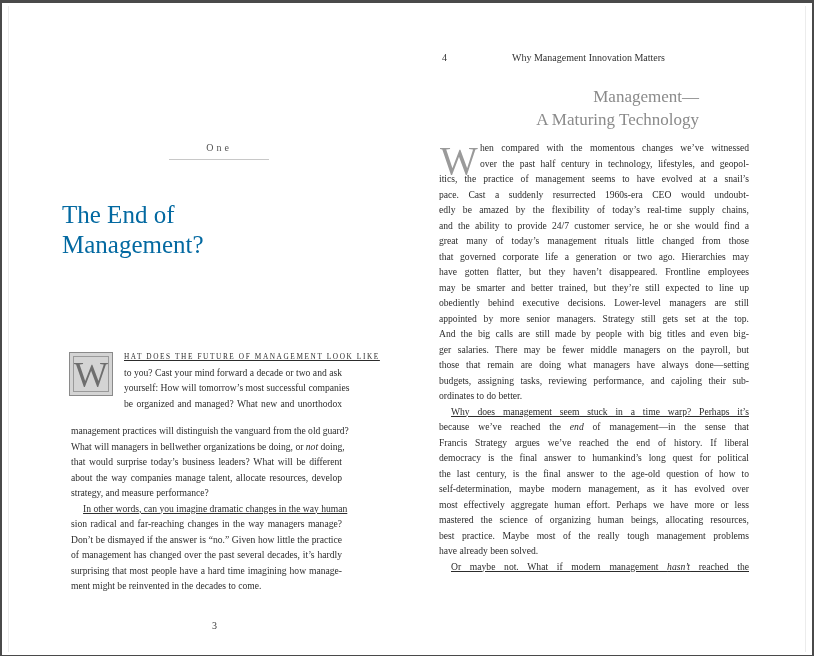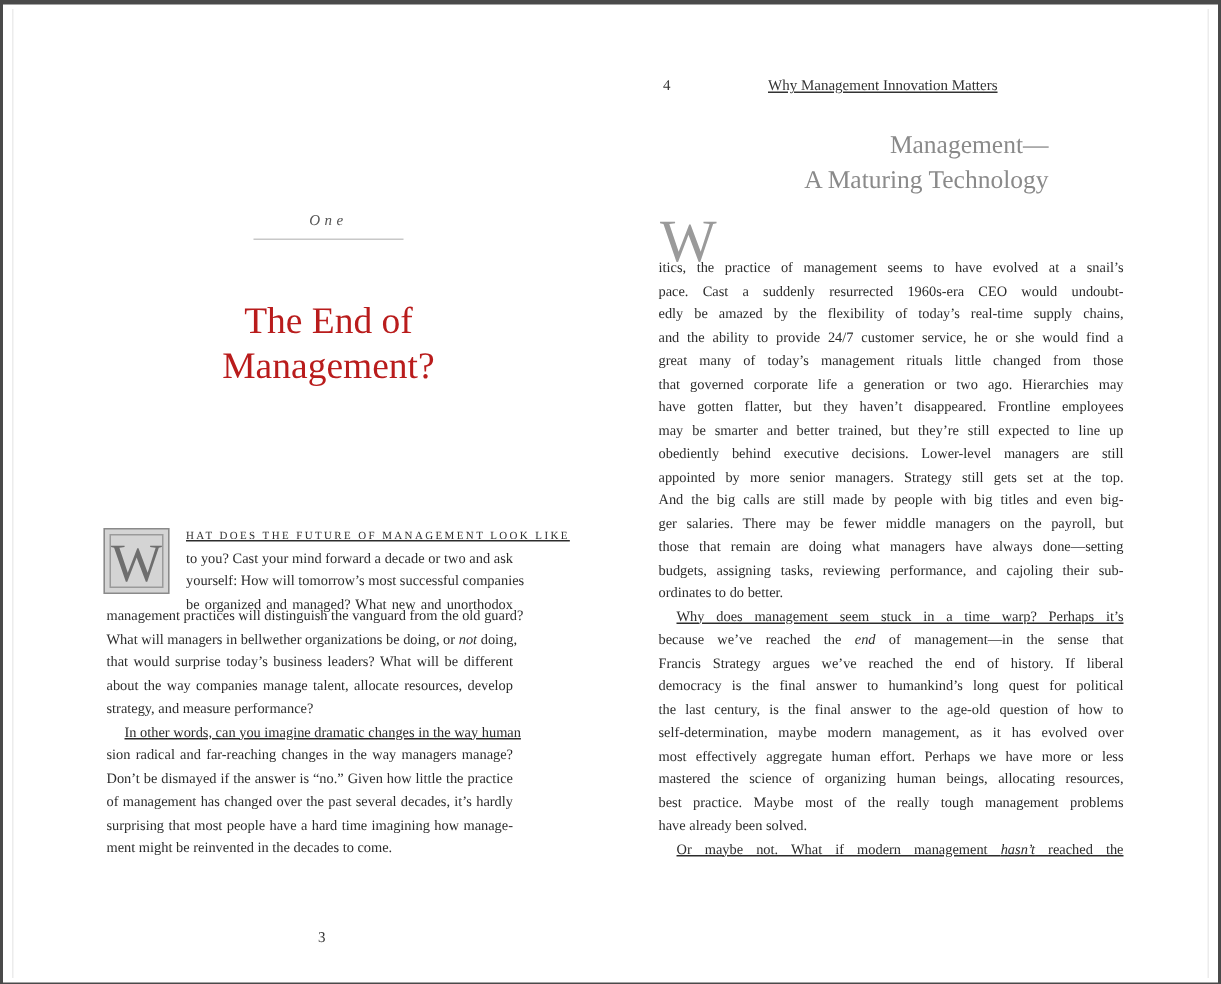--- a/index.html
+++ b/index.html
@@ -17,55 +17,55 @@
   .inner-right-edge {
     position:absolute; right:6px; top:3px; width:1px; height:646px; background:#ececec;
   }
   .page { position:absolute; top:0; height:652px; }
   .page-left { left:0; width:407px; }
   .page-right { left:407px; width:407px; }
 
   
   .chapter-label {
     position:absolute; left:167px; top:139px; width:100px; text-align:center;
-    font-style:italic; font-size:10px; letter-spacing:3px; color:#555;
+    font-size:10px; letter-spacing:3px; color:#555;
   }
   .chapter-rule {
     position:absolute; left:167px; top:156px; width:100px; height:1px; background:#c8c8c8;
   }
   .chapter-title {
-    position:absolute; left:60px; top:197px; width:314px; text-align:center;
-    font-size:25px; line-height:30px; color:#b91c1c;
+    position:absolute; left:60px; top:197px; width:314px; 
+    font-size:25px; line-height:30px; color:#0369a1;
   }
   .dropcap-box {
     position:absolute; left:67px; top:349px; width:44px; height:44px;
     background:#d4d4d4; border:1px solid #8a8a8a; box-sizing:border-box;
   }
   .dropcap-box::before {
     content:""; position:absolute; left:3px; top:3px; right:3px; bottom:3px;
     border:1px solid #9a9a9a;
   }
   .dropcap-letter {
     position:absolute; left:0; top:1px; width:42px; text-align:center;
     font-size:36px; line-height:42px; color:#6e6e6e;
   }
   .text-block { position:absolute; font-size:9.6px; line-height:15.5px; color:#2c2c2c; }
   .line { display:block; white-space:nowrap; text-align:justify; text-align-last:justify; height:15.5px; }
   .line.last { text-align-last:left; }
   .line.indent { padding-left:12px;text-decoration:underline; }
   .smallcaps { font-size:7.3px; letter-spacing:1.6px;text-decoration:underline; }
   .left-body-1 { left:122px; top:346px; width:218px; }
-  .left-body-2 { left:69px; top:400px; width:271px; }
+  .left-body-2 { left:69px; top:420px; width:271px; }
   .folio-bottom {
     position:absolute; left:210px; top:617px; font-size:10px; color:#333;
   }
 
   
   .running-num { position:absolute; left:33px; top:49px; font-size:10px; color:#333; }
-  .running-title { position:absolute; left:103px; top:49px; font-size:10px; color:#333;text-decoration:underline; }
+  .running-title { position:absolute; left:103px; top:49px; font-size:10px; color:#333; }
   .section-title {
     position:absolute; left:30px; top:82px; width:260px; text-align:right;
     font-size:17px; line-height:23px; color:#8a8a8a;
   }
   .dropcap-w {
     position:absolute; left:31px; top:138px; font-size:40px; line-height:40px; color:#9a9a9a;
   }
   .right-body-1 { left:71px; top:137px; width:269px; }
   .right-body-2 { left:30px; top:168px; width:310px; }
 </style>
@@ -116,20 +116,24 @@
     <div class="running-num">4</div>
     <div class="running-title">Why Management Innovation Matters</div>
 
     <div class="section-title">
       <div>Management—</div>
       <div>A Maturing Technology</div>
     </div>
 
     <div class="dropcap-w">W</div>
 
+    <div class="text-block right-body-1">
+      <span class="line">hen compared with the momentous changes we’ve witnessed</span>
+      <span class="line">over the past half century in technology, lifestyles, and geopol-</span>
+    </div>
 
     <div class="text-block right-body-2">
       <span class="line">itics, the practice of management seems to have evolved at a snail’s</span>
       <span class="line">pace. Cast a suddenly resurrected 1960s-era CEO would undoubt-</span>
       <span class="line">edly be amazed by the flexibility of today’s real-time supply chains,</span>
       <span class="line">and the ability to provide 24/7 customer service, he or she would find a</span>
       <span class="line">great many of today’s management rituals little changed from those</span>
       <span class="line">that governed corporate life a generation or two ago. Hierarchies may</span>
       <span class="line">have gotten flatter, but they haven’t disappeared. Frontline employees</span>
       <span class="line">may be smarter and better trained, but they’re still expected to line up</span>

